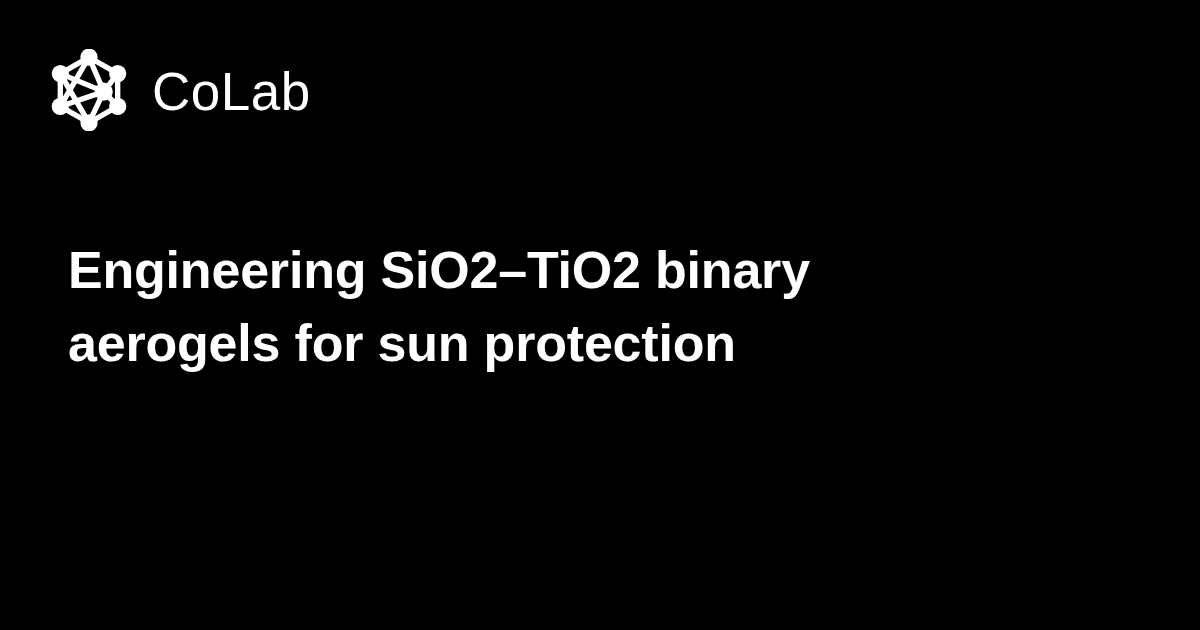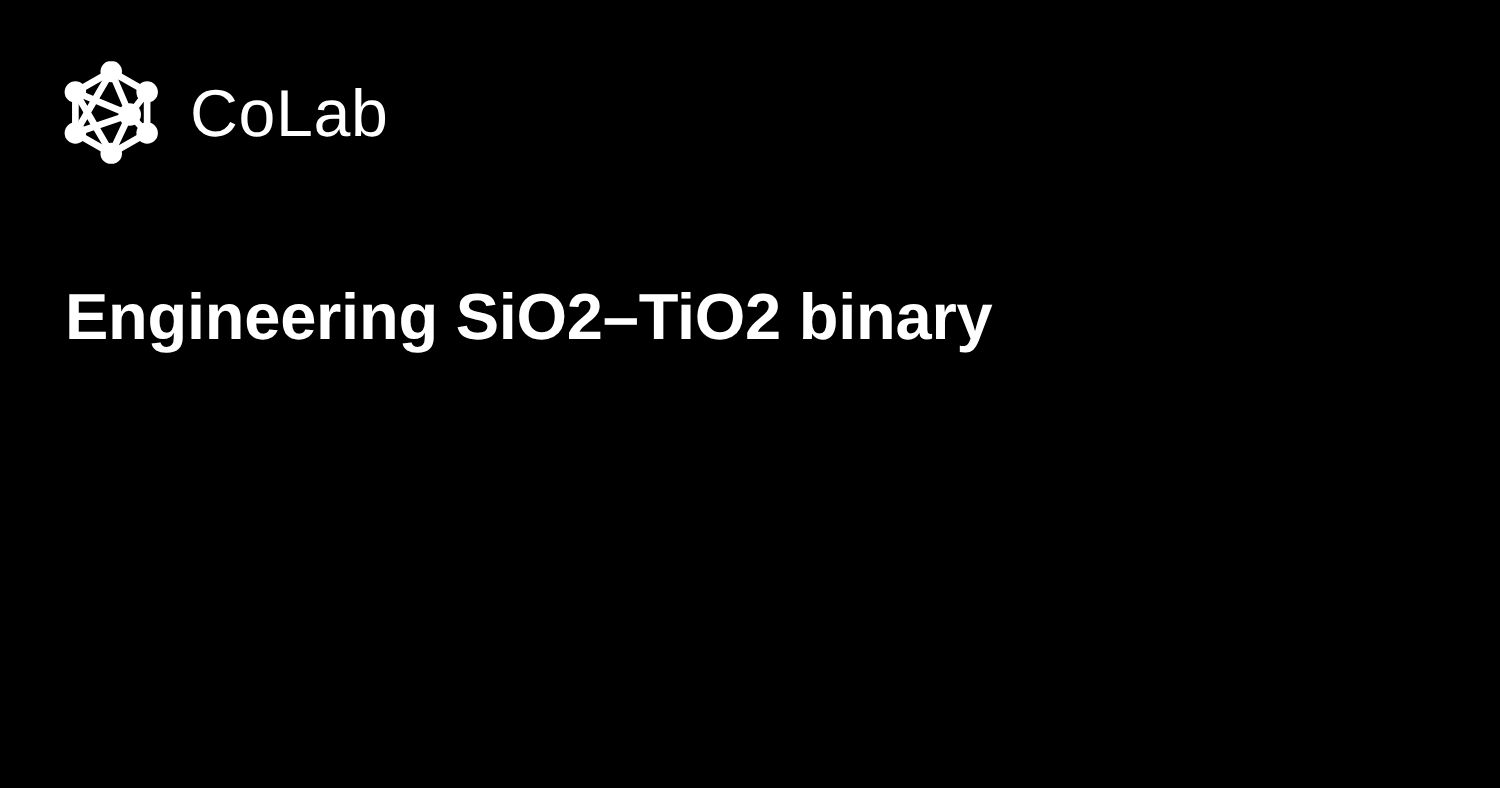--- a/index.html
+++ b/index.html
@@ -53,21 +53,21 @@
     position: relative;
     top: 1px;
   }
 
   
   .headline {
     position: absolute;
     left: 52px;
     top: 218px;
     width: 980px;
-    margin: 0;
+    margin: 16px;
     padding: 0;
     color: #ffffff;
     font-family: "Liberation Sans", sans-serif;
     font-size: 52px;
     font-weight: 700;
     line-height: 73px;
     letter-spacing: -0.2px;
     text-align: left;
   }
 
@@ -114,15 +114,16 @@
           <circle cx="68" cy="52" r="11"></circle>
         </g>
       </svg>
     </span>
 
     <span class="brand-wordmark">CoLab</span>
   </div>
 
   <h1 class="headline">
     <span class="headline-line">Engineering SiO2–TiO2 binary</span>
+    <span class="headline-line">aerogels for sun protection</span>
   </h1>
 
 </div>
 
 </body></html>

